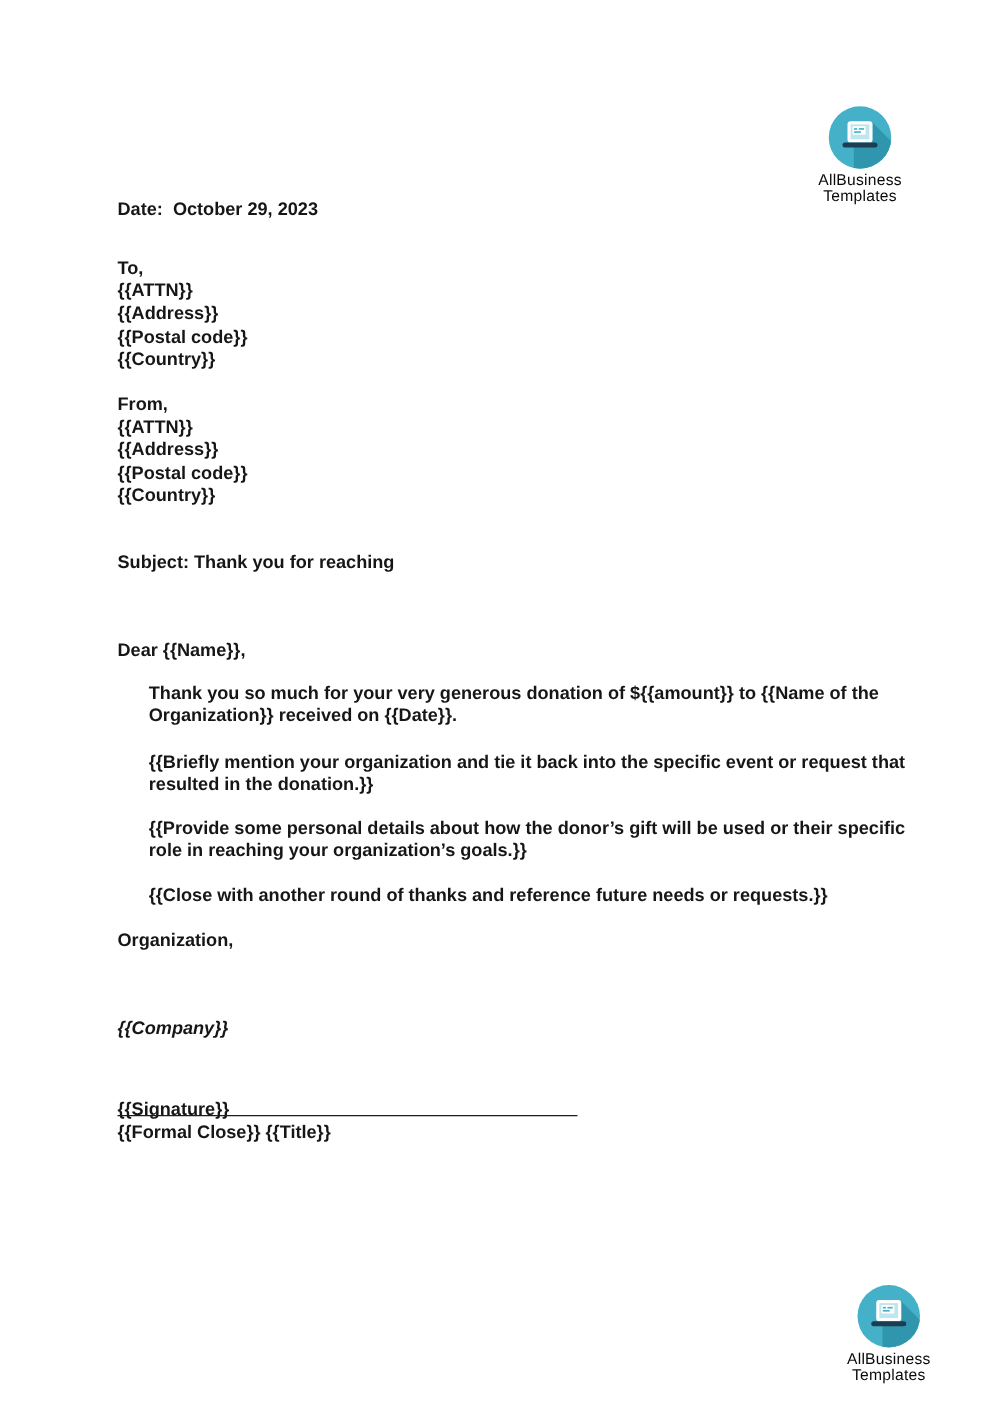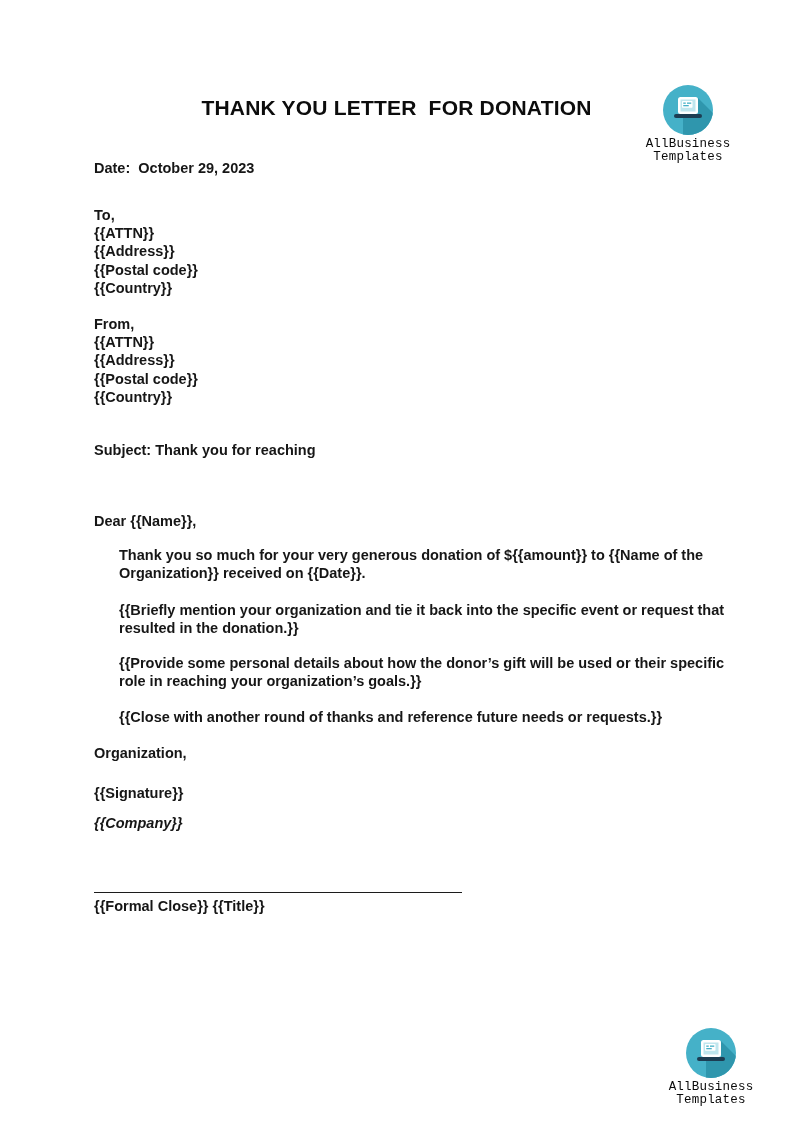--- a/index.html
+++ b/index.html
@@ -49,21 +49,21 @@
     position: absolute;
     top: 1059px;
     left: 0;
     right: 0;
     text-align: center;
     font-size: 11px;
     line-height: 13px;
     color: #0e0e0e;
   }
   
-  .logo { position: absolute; width: 96px; display: flex; flex-direction: column; align-items: center; font-family: Liberation Mono, monospace; }
+  .logo { position: absolute; width: 96px; display: flex; flex-direction: column; align-items: center; }
   .logo-top { top: 85px; right: 57px; }
   .logo-bottom { top: 1028px; right: 34px; }
   .logo-circle {
     width: 50px; height: 50px;
     border-radius: 50%;
     background: var(--circle);
     overflow: hidden;
     position: relative;
   }
   .logo-circle svg { display: block; }
@@ -74,21 +74,20 @@
     color: #0a0a0a;
     text-align: center;
     letter-spacing: 0.2px;
   }
 </style>
 </head>
 <body>
 
 <div class="page">
 
-  <div class="doc-title prewrap">THANK YOU LETTER  FOR DONATION</div>
 
   <div class="logo logo-top">
     <div class="logo-circle">
       <svg width="50" height="50" viewBox="0 0 100 100" aria-hidden="true">
         <polygon points="70,26 140,96 140,160 40,160 40,64 70,64" fill="var(--circle-shadow)"></polygon>
         <rect x="30" y="24" width="40" height="34" rx="5" fill="#ffffff"></rect>
         <rect x="35" y="29" width="30" height="24" fill="var(--screen)"></rect>
         <rect x="38" y="32" width="21" height="13.5" rx="1.5" fill="#ffffff"></rect>
         <rect x="40.5" y="35" width="5" height="2.6" fill="var(--circle)"></rect>
         <rect x="48" y="35" width="8.5" height="2.6" fill="var(--circle)"></rect>
@@ -125,21 +124,21 @@
   <div class="block" style="top:512px">Dear {{Name}},</div>
 
   <div class="block para" style="top:546px">Thank you so much for your very generous donation of ${{amount}} to {{Name of the Organization}} received on {{Date}}.</div>
   <div class="block para" style="top:601px">{{Briefly mention your organization and tie it back into the specific event or request that resulted in the donation.}}</div>
   <div class="block para" style="top:654px">{{Provide some personal details about how the donor’s gift will be used or their specific role in reaching your organization’s goals.}}</div>
   <div class="block para" style="top:708px">{{Close with another round of thanks and reference future needs or requests.}}</div>
 
   <div class="block" style="top:744px">Organization,</div>
 
   <div class="block bold" style="top:814px">{{Company}}</div>
-  <div class="block" style="top:784px">{{Signature}}</div>
+  <div class="block" style="top:879px">{{Signature}}</div>
 
   <div class="sig-line"></div>
   <div class="block" style="top:897px">{{Formal Close}} {{Title}}</div>
 
 
   <div class="logo logo-bottom">
     <div class="logo-circle">
       <svg width="50" height="50" viewBox="0 0 100 100" aria-hidden="true">
         <polygon points="70,26 140,96 140,160 40,160 40,64 70,64" fill="var(--circle-shadow)"></polygon>
         <rect x="30" y="24" width="40" height="34" rx="5" fill="#ffffff"></rect>

